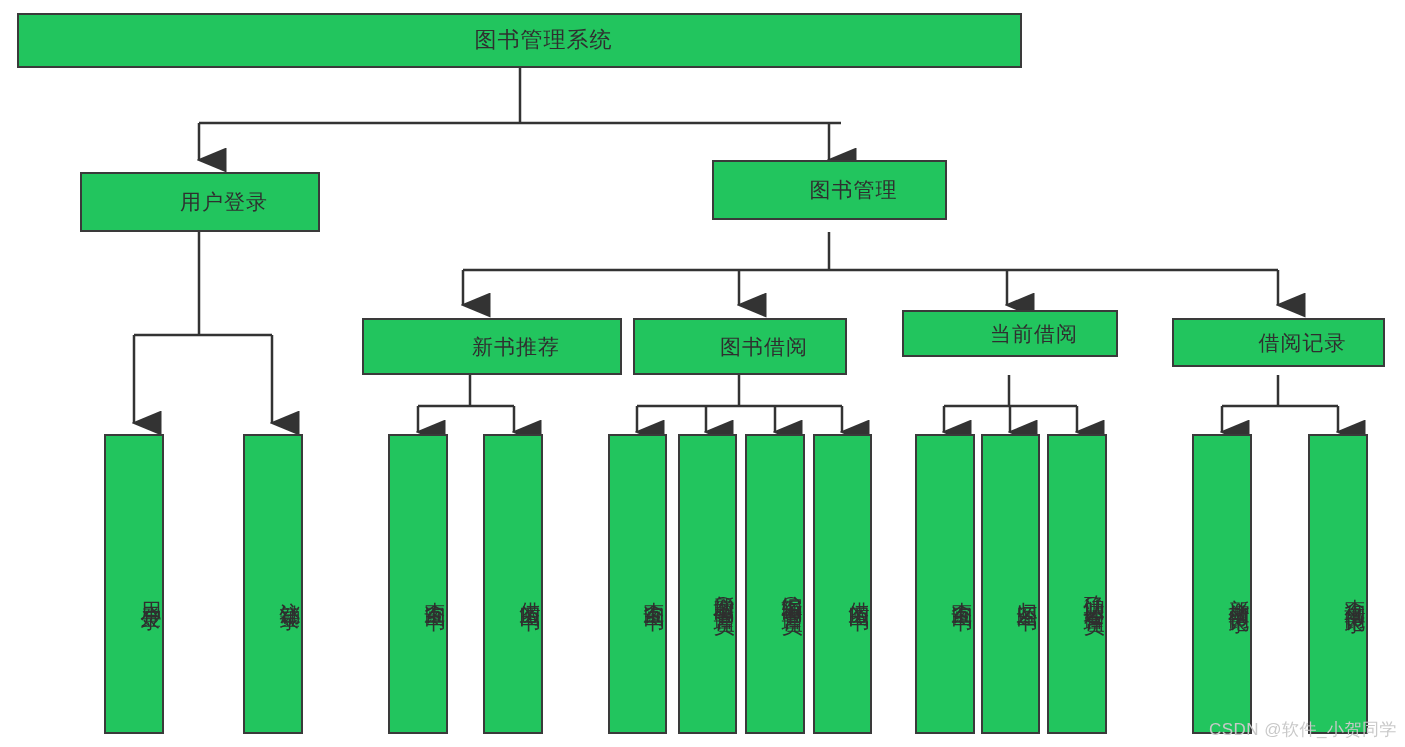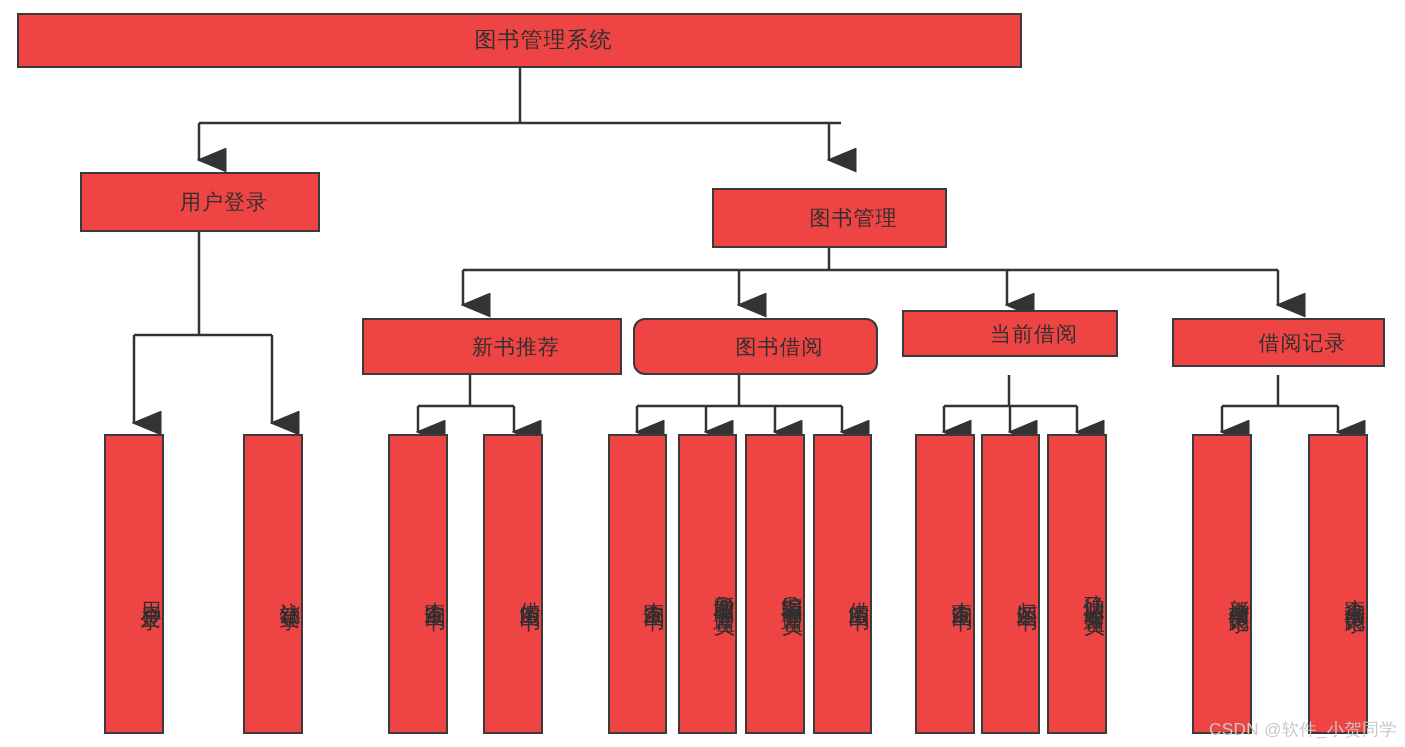--- a/index.html
+++ b/index.html
@@ -20,21 +20,21 @@
     left: 0;
     top: 0;
     width: 1405px;
     height: 747px;
     pointer-events: none;
   }
   .node {
     position: absolute;
     box-sizing: border-box;
     border: 2px solid #3a3a3a;
-    background: #ef4444;
+    background: #22c55e;
     display: flex;
     align-items: center;
     justify-content: center;
     color: #2f2f2f;
     padding-left: 48px;
   }
   .node.horiz {
     font-size: 21px;
     letter-spacing: 1px;
     line-height: 1.2;
@@ -146,29 +146,29 @@
   </svg>
 
   <div class="node horiz root" style="left:17px; top:13px; width:1005px; height:55px;">
     <span>图书管理系统</span>
   </div>
 
   <div class="node horiz" style="left:80px; top:172px; width:240px; height:60px;">
     <span>用户登录</span>
   </div>
 
-  <div class="node horiz" style="left:712px; top:188px; width:235px; height:60px;">
+  <div class="node horiz" style="left:712px; top:160px; width:235px; height:60px;">
     <span>图书管理</span>
   </div>
 
   <div class="node horiz" style="left:362px; top:318px; width:260px; height:57px;">
     <span>新书推荐</span>
   </div>
 
-  <div class="node horiz" style="left:633px; top:318px; width:245px; height:57px;border-radius:12px;">
+  <div class="node horiz" style="left:633px; top:318px; width:214px; height:57px;">
     <span>图书借阅</span>
   </div>
 
   <div class="node horiz" style="left:902px; top:310px; width:216px; height:47px;">
     <span>当前借阅</span>
   </div>
 
   <div class="node horiz" style="left:1172px; top:318px; width:213px; height:49px;">
     <span>借阅记录</span>
   </div>

